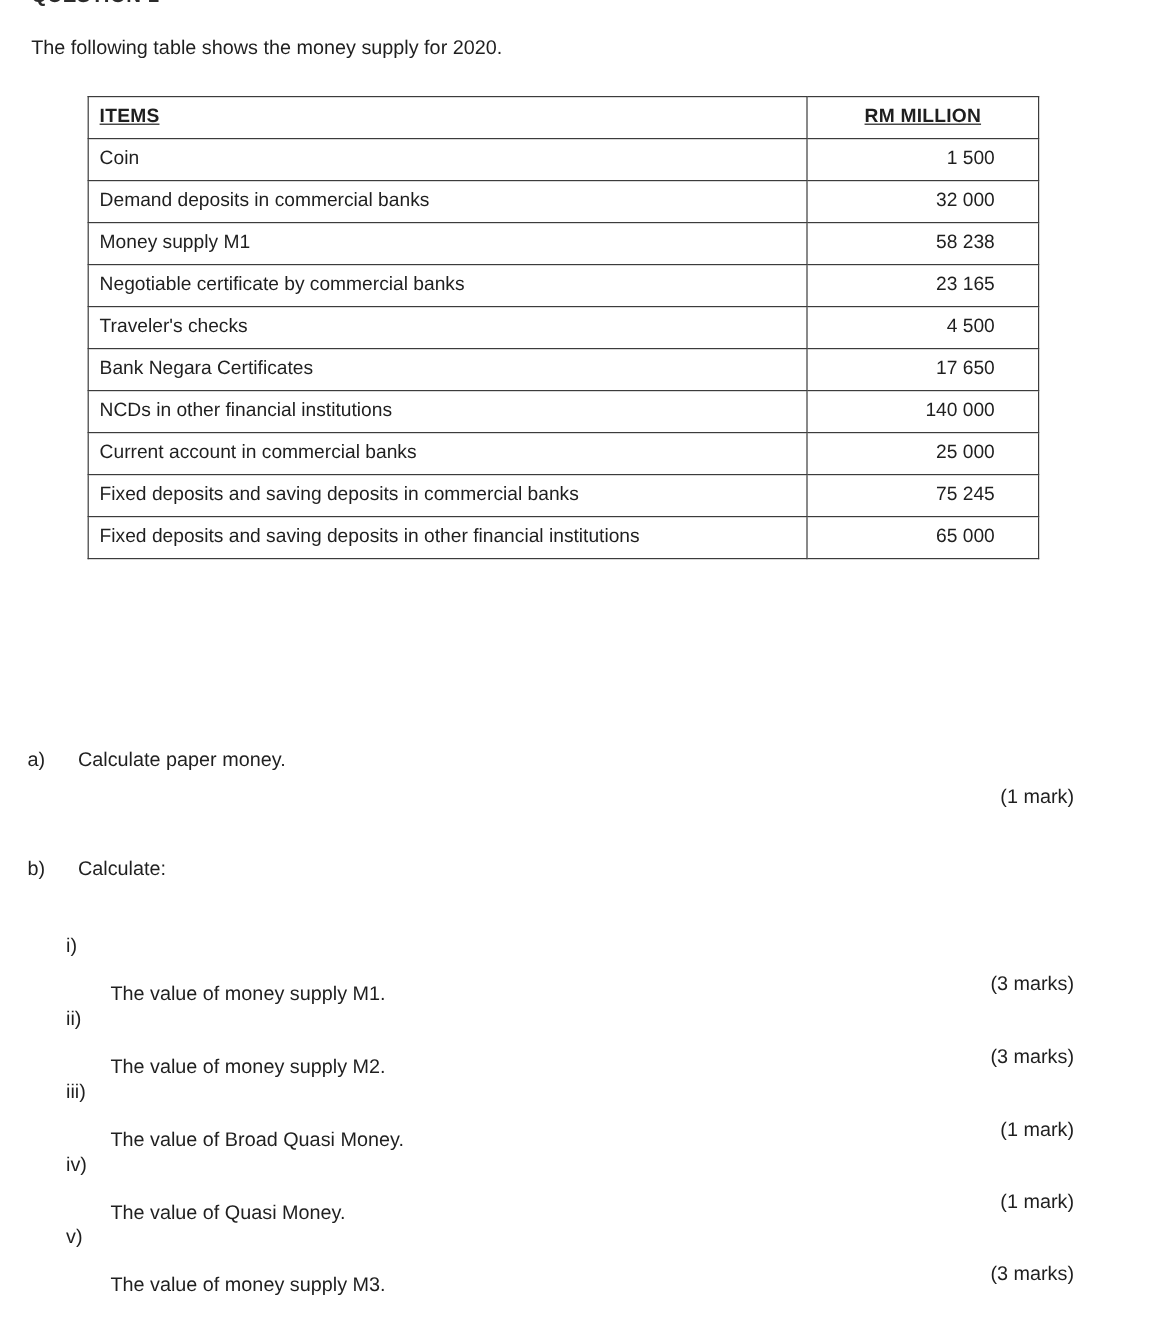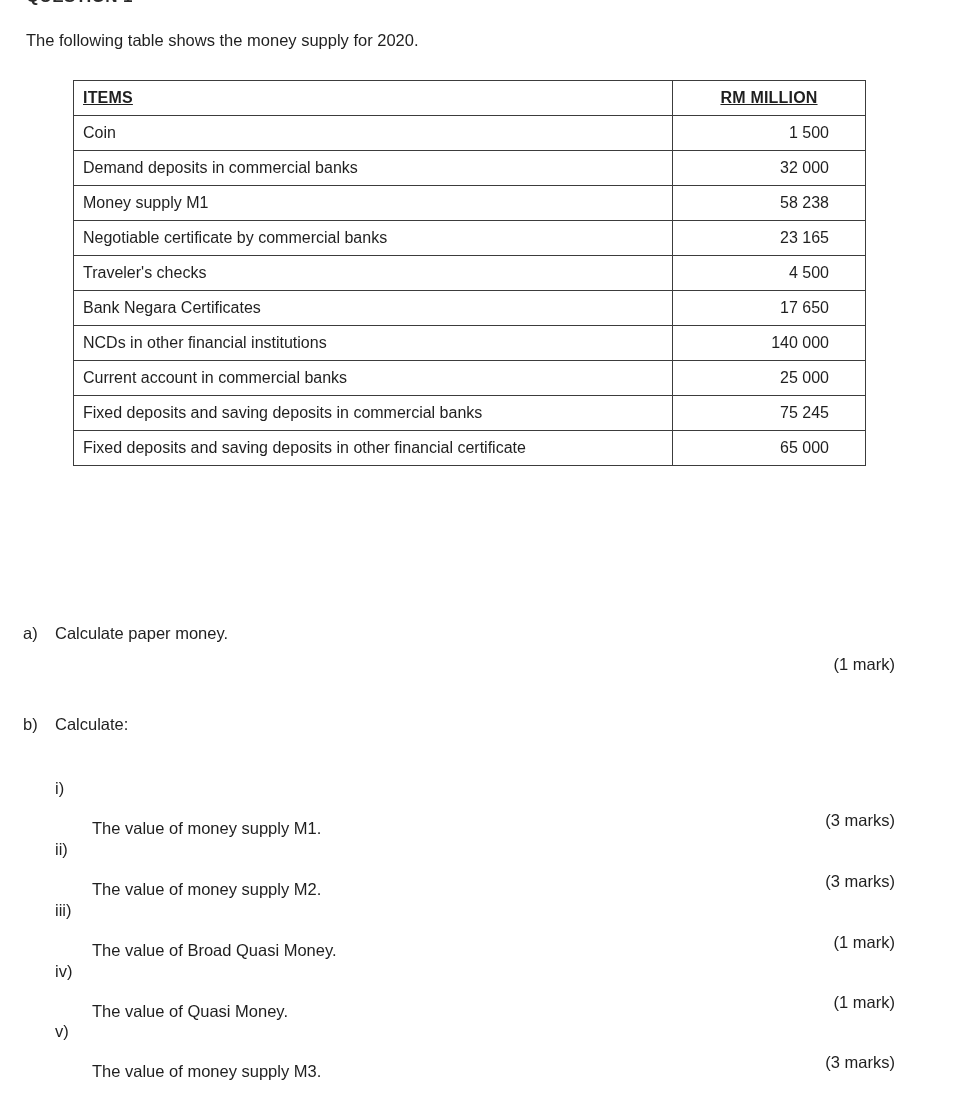--- a/index.html
+++ b/index.html
@@ -103,21 +103,21 @@
     width: 976px;
     padding-right: 81px;
     box-sizing: border-box;
     text-align: right;
     font-size: 16.5px;
     color: #1f1f1f;
   }
 
   
   .lvl1 .q-marker { left: 23px; }
-  .lvl1 .q-text   { left: 55px; text-align: center; }
+  .lvl1 .q-text   { left: 65px; text-align: center; }
   
   .lvl2 .q-marker { left: 55px; }
   .lvl2 .q-text   { left: 92px; margin-top: 40px; }
 </style>
 </head>
 <body>
 
 <div class="question-heading">QUESTION 1</div>
 
 <div class="intro">The following table shows the money supply for 2020.</div>
@@ -160,21 +160,21 @@
     </tr>
     <tr>
       <td class="col-item">Current account in commercial banks</td>
       <td class="col-value">25 000</td>
     </tr>
     <tr>
       <td class="col-item">Fixed deposits and saving deposits in commercial banks</td>
       <td class="col-value">75 245</td>
     </tr>
     <tr>
-      <td class="col-item">Fixed deposits and saving deposits in other financial certificate</td>
+      <td class="col-item">Fixed deposits and saving deposits in other financial institutions</td>
       <td class="col-value">65 000</td>
     </tr>
   </tbody>
 </table>
 
 <div class="q-block q-row lvl1" style="top:624px;">
   <span class="q-marker">a)</span>
   <span class="q-text">Calculate paper money.</span>
 </div>
 <div class="marks" style="top:655px;">(1 mark)</div>

